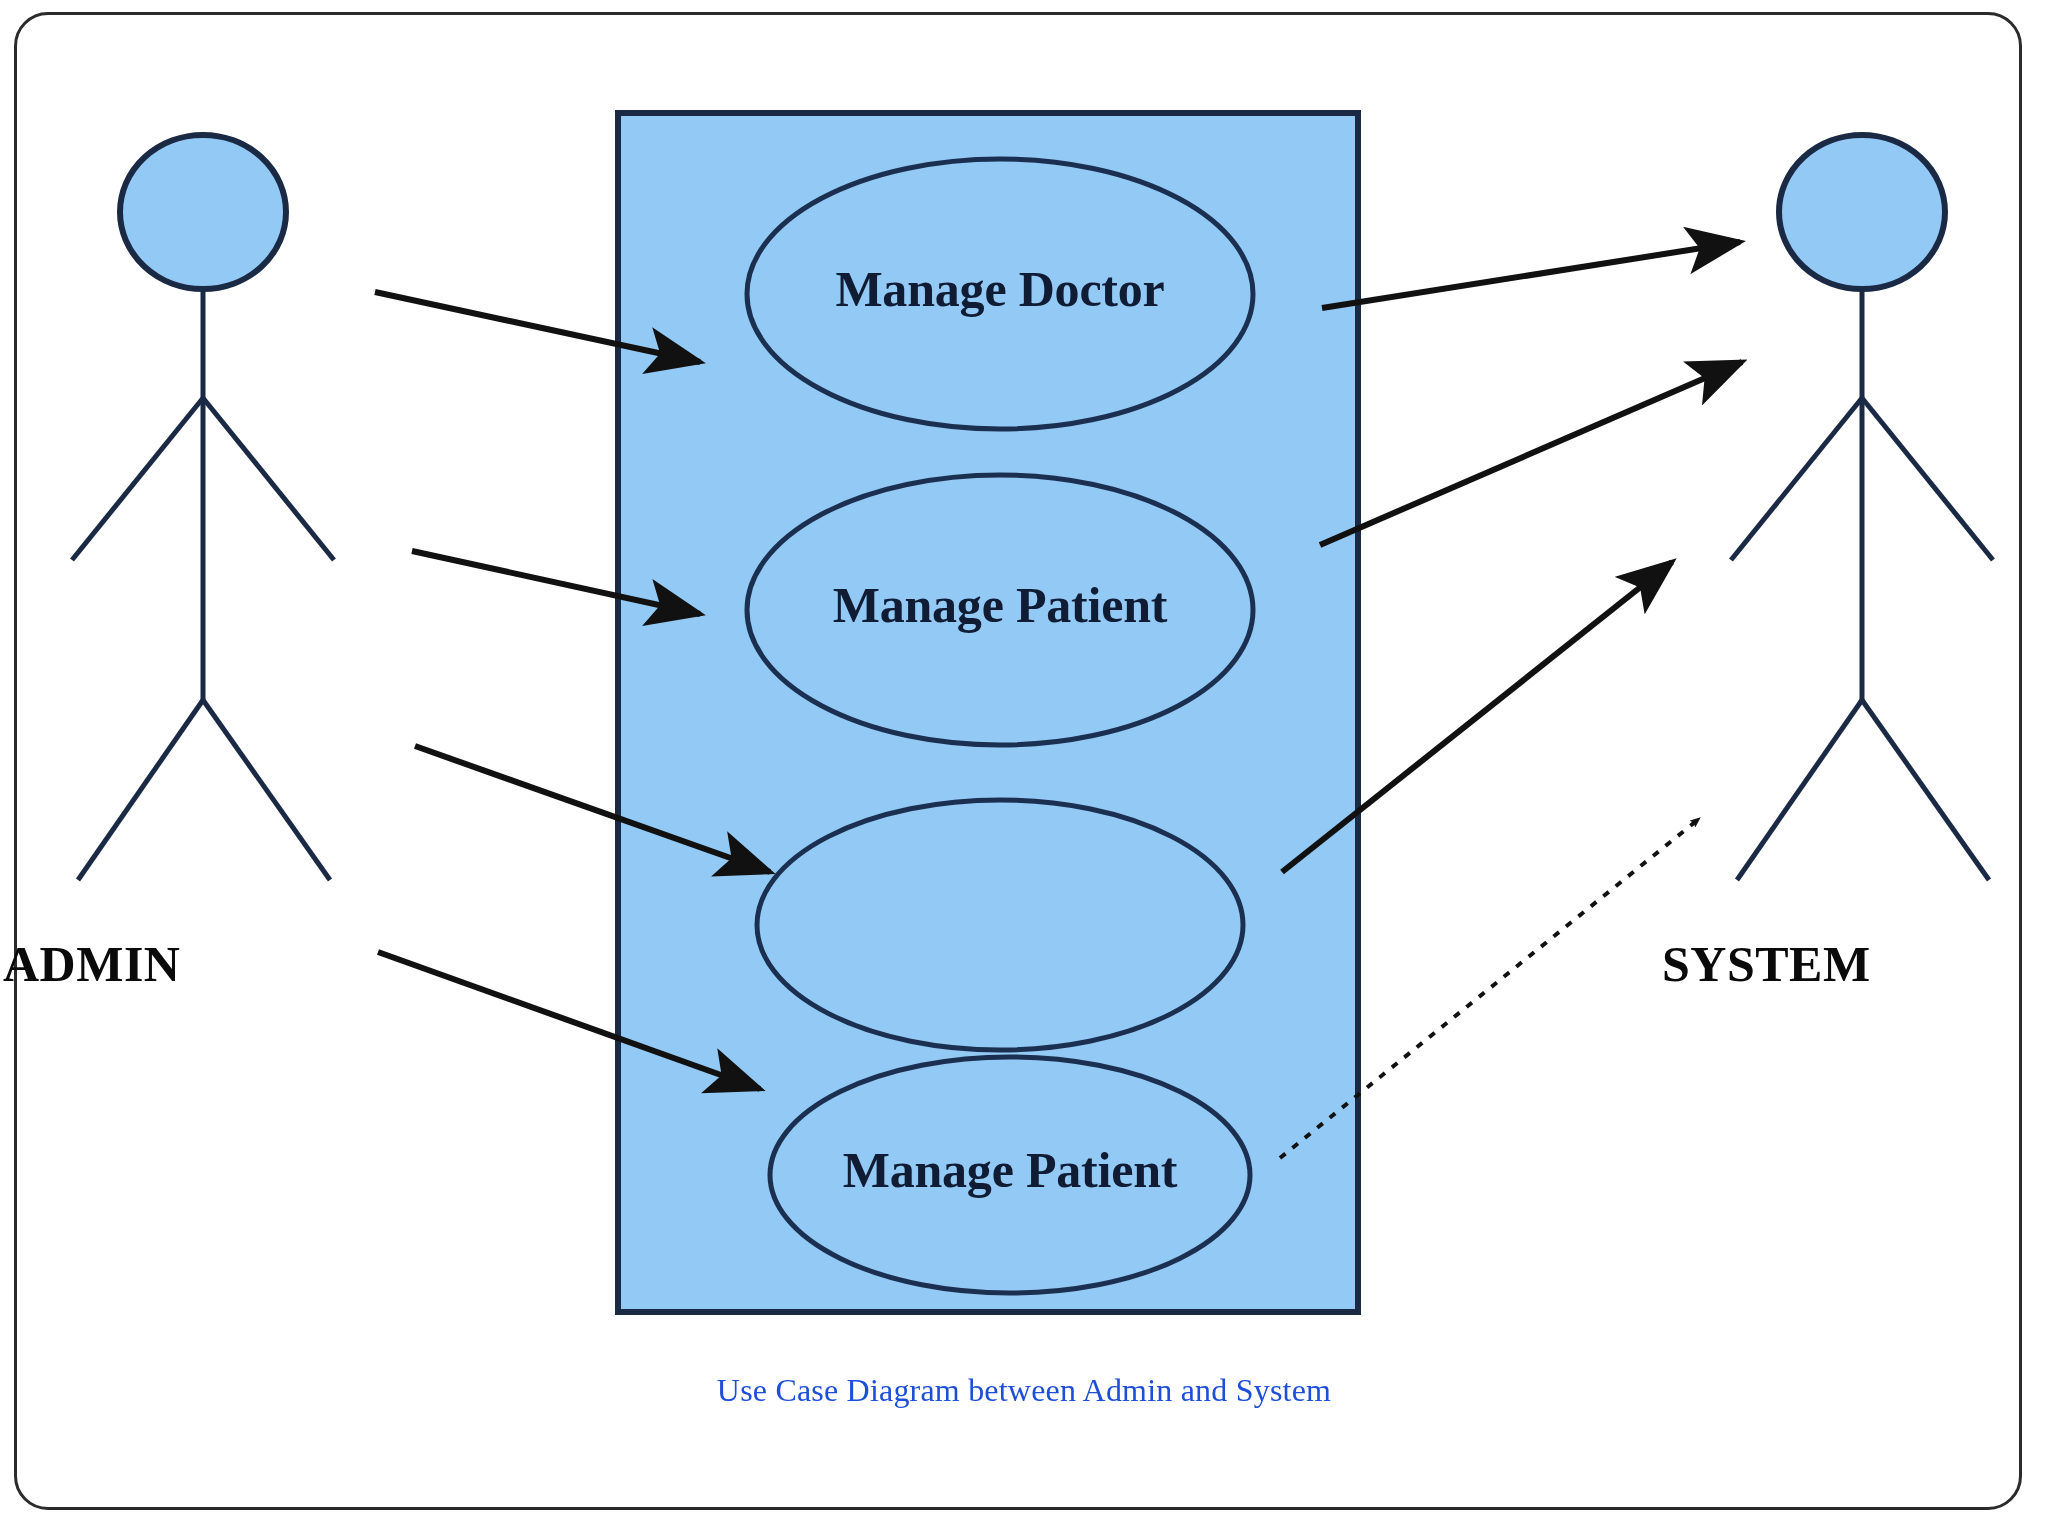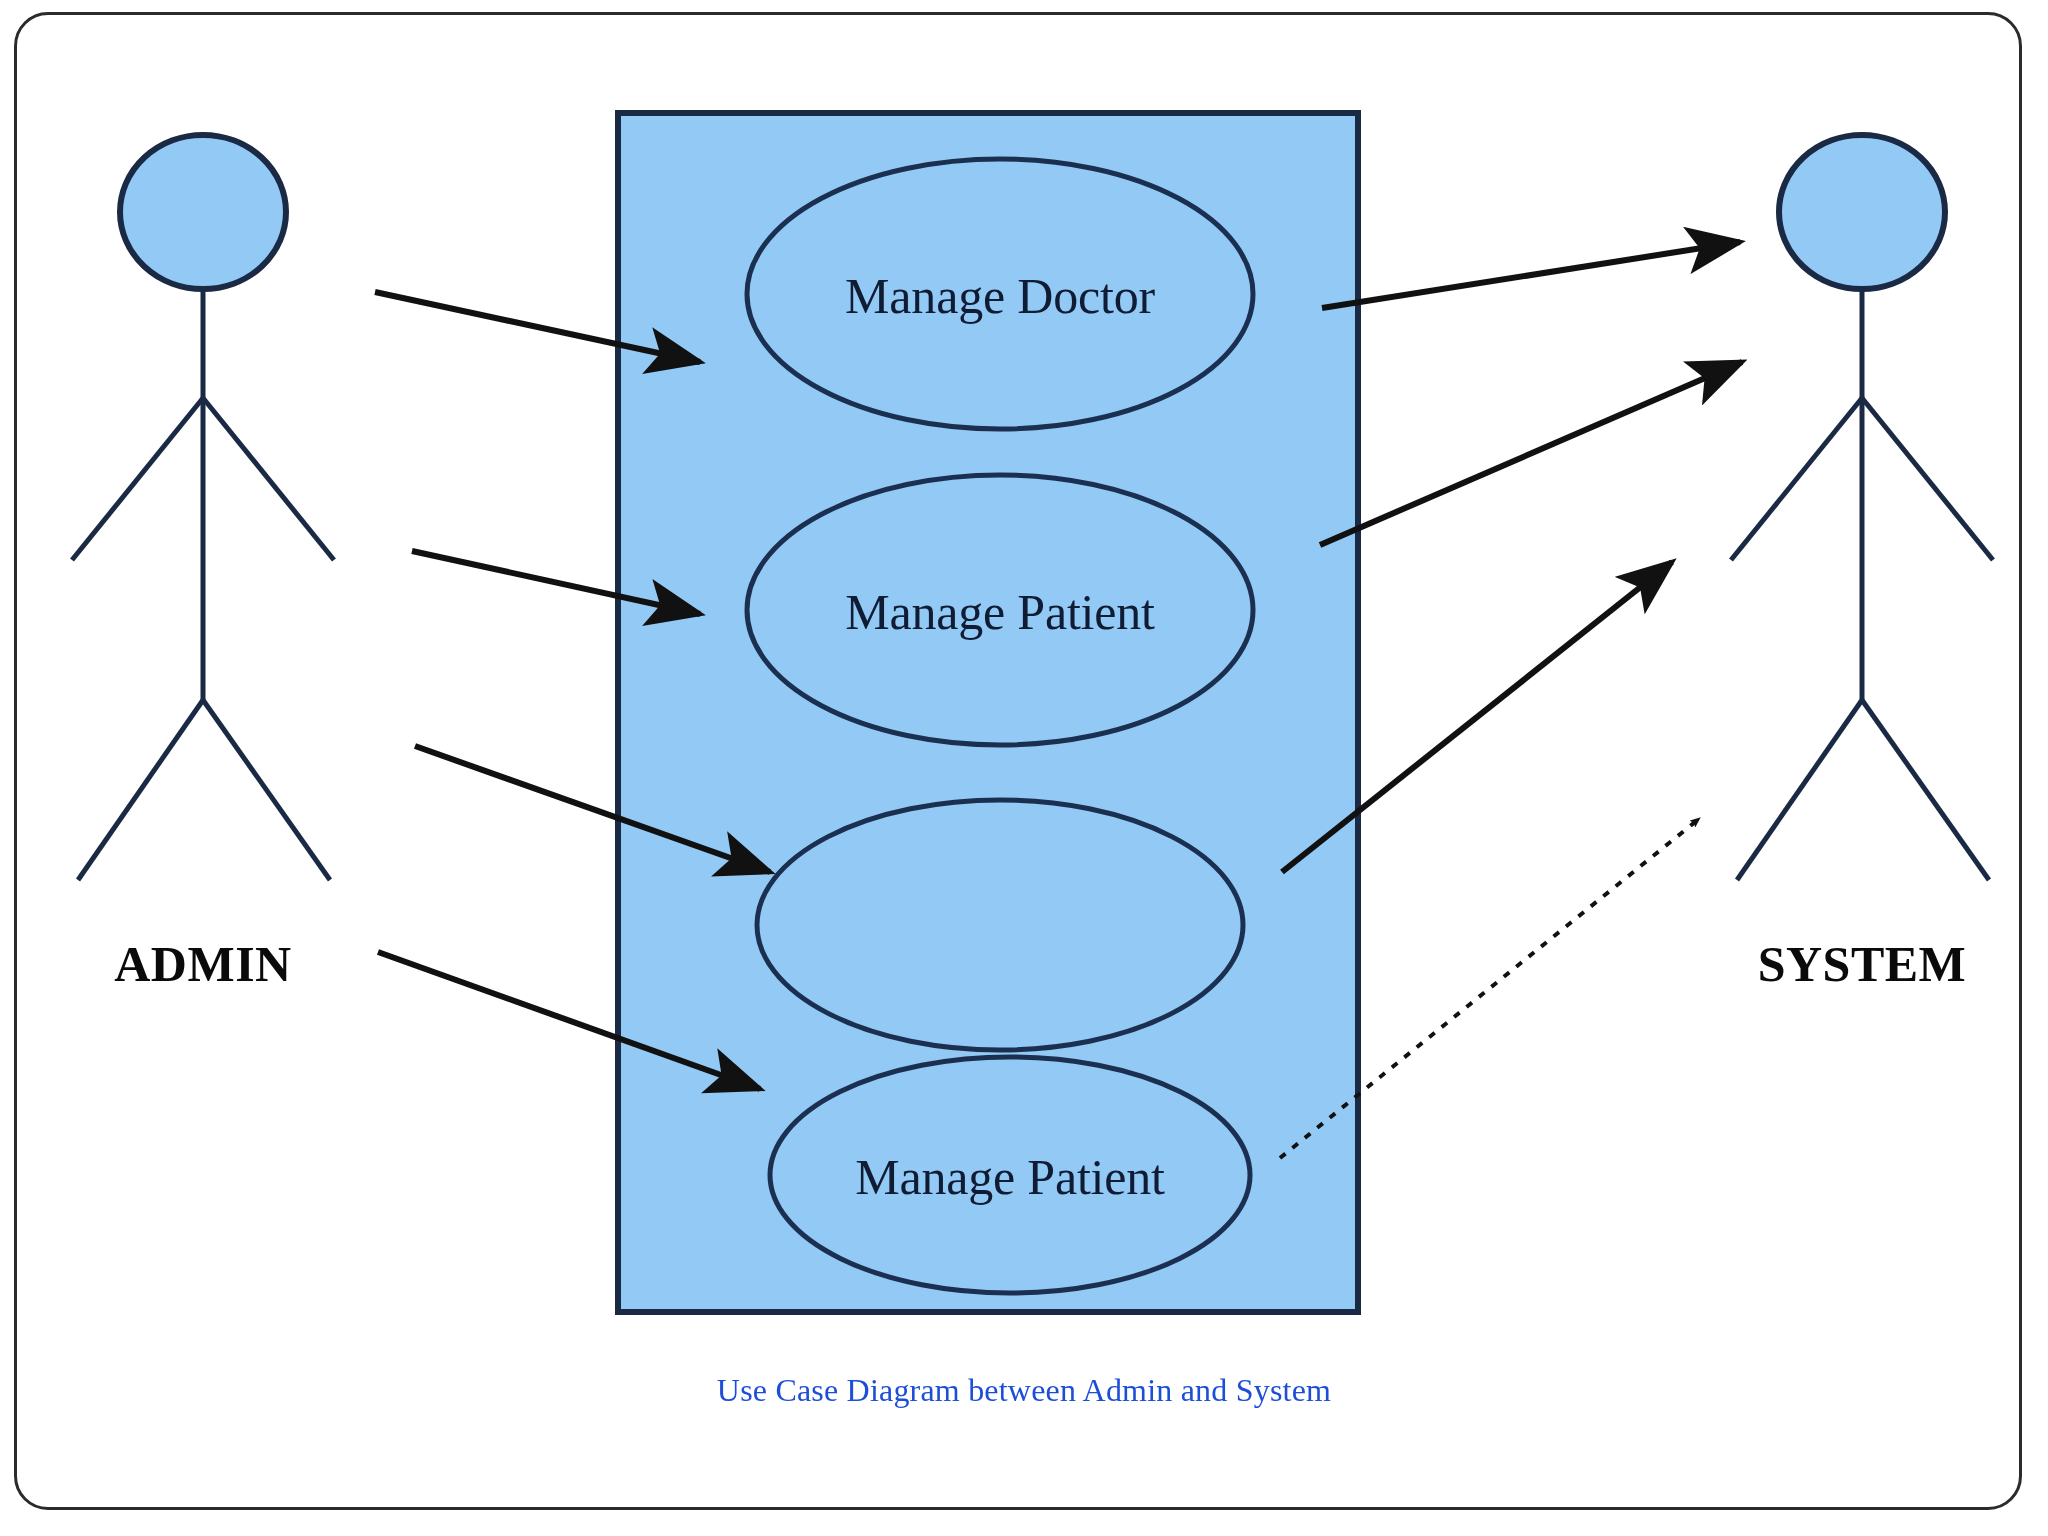--- a/index.html
+++ b/index.html
@@ -31,32 +31,30 @@
   #canvas {
     position: absolute;
     left: 0;
     top: 0;
     width: 2048px;
     height: 1536px;
   }
   .uc-label {
     position: absolute;
     text-align: center;
-    font-weight: normal;
+    font-weight: bold;
     color: #101c34;
     font-family: "Liberation Serif", "DejaVu Serif", serif;
     line-height: 1.08;
     letter-spacing: -0.2px;
     white-space: pre-line;
     pointer-events: none;
-    margin-top: 7px;
   }
   .actor-label {
     position: absolute;
-    text-align: center;
     font-weight: bold;
     color: #0a0a0a;
     font-family: "Liberation Serif", "DejaVu Serif", serif;
     font-size: 50px;
     letter-spacing: 0.5px;
   }
   #caption {
     position: absolute;
     left: 0;
     top: 1372px;

